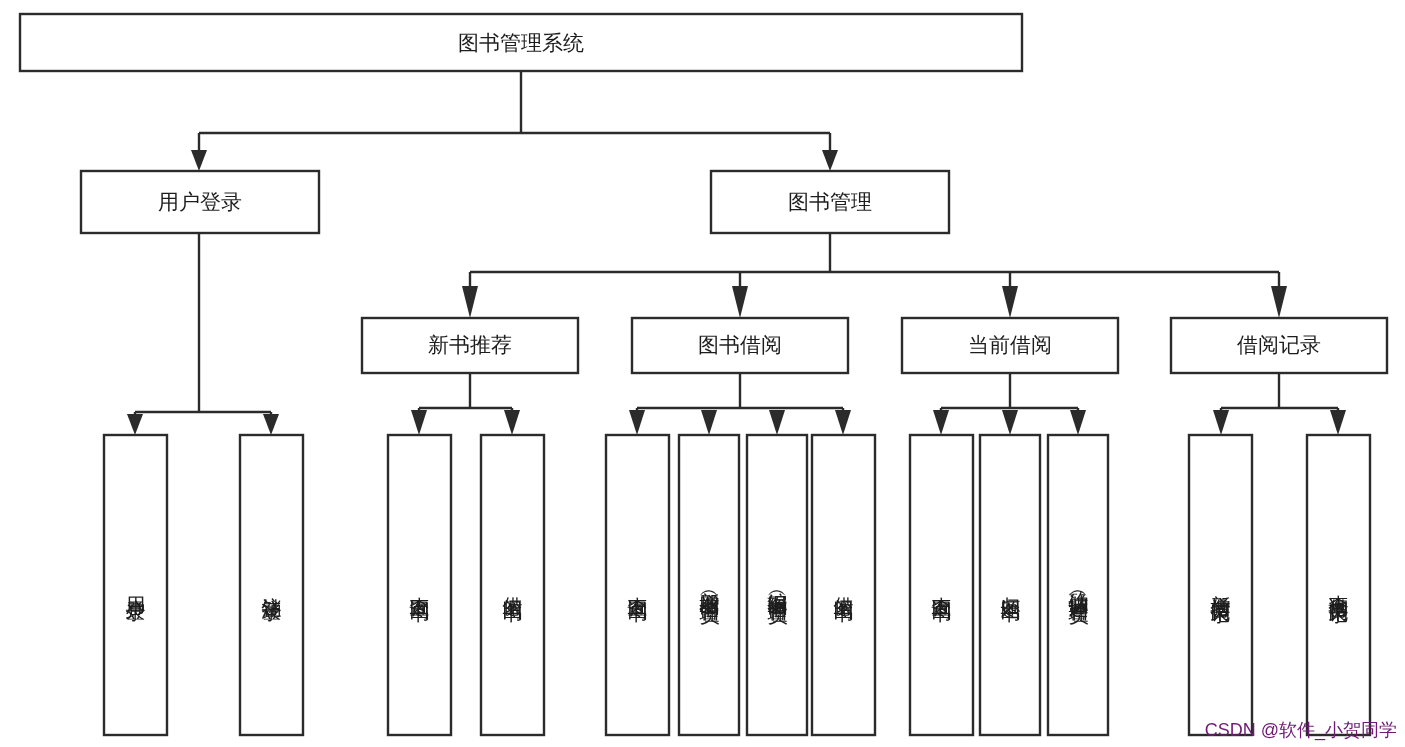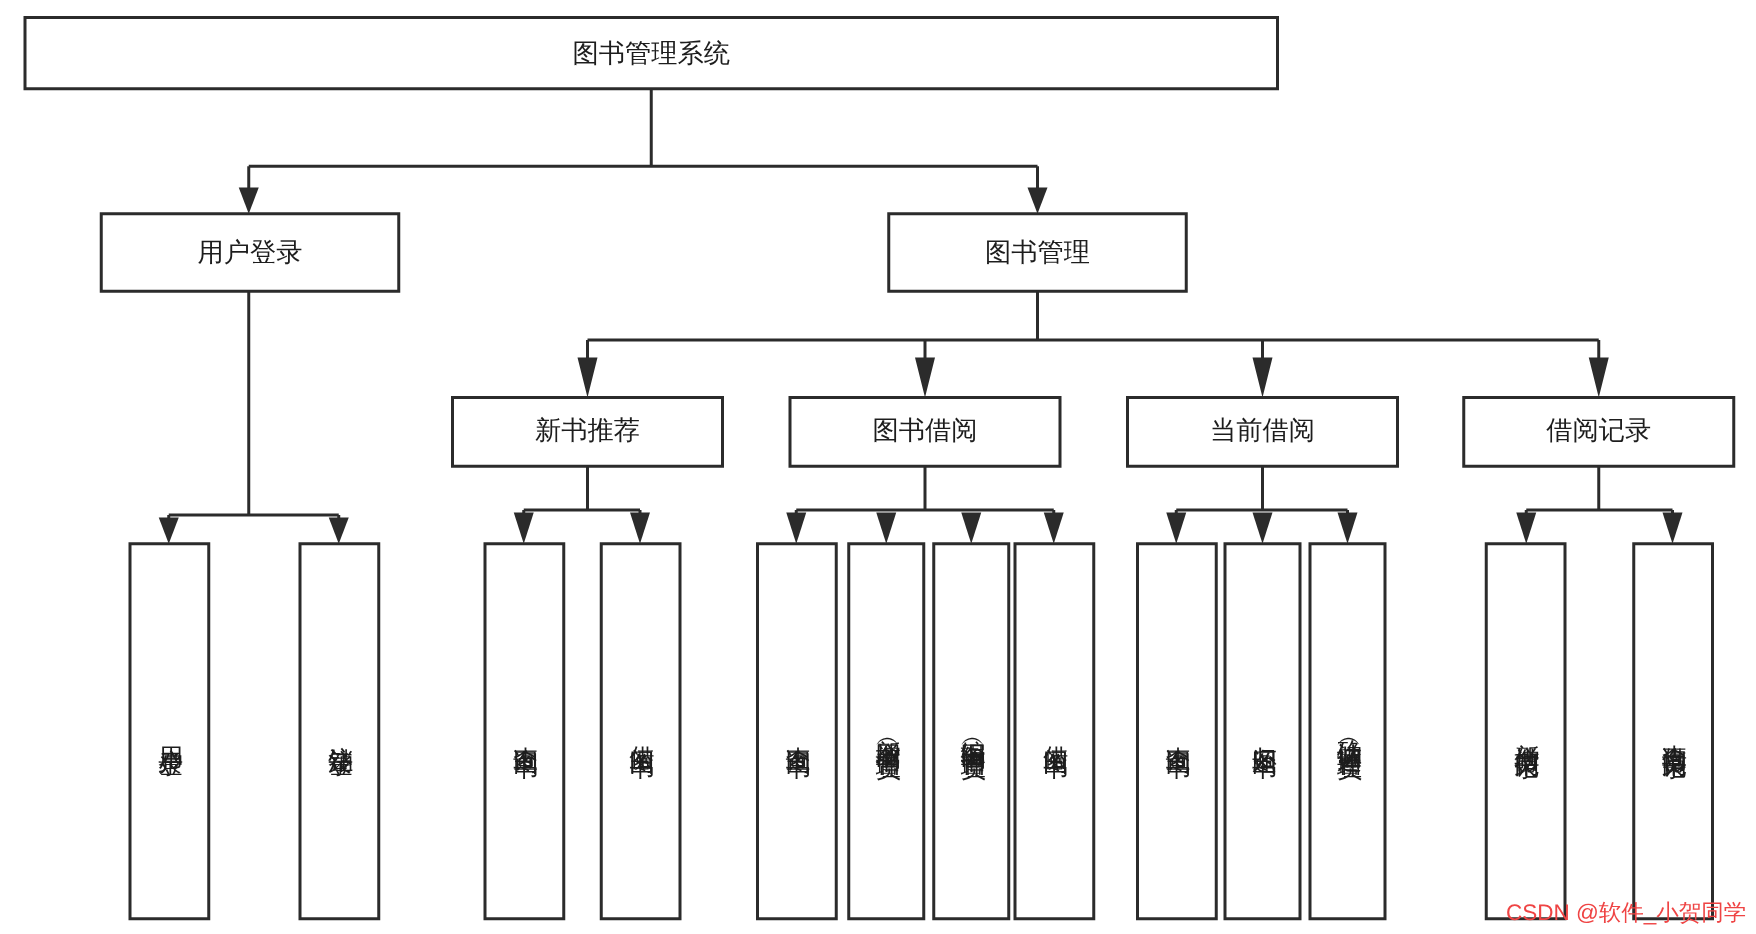--- a/index.html
+++ b/index.html
@@ -56,21 +56,21 @@
     text-orientation: upright;
     letter-spacing: 2px;
     dominant-baseline: central;
   }
   .watermark-text {
     position: absolute;
     right: 8px;
     bottom: 5px;
     font-family: "Liberation Sans", "DejaVu Sans", sans-serif;
     font-size: 18px;
-    color: #ef4444;
+    color: #701a75;
     white-space: nowrap;
     user-select: none;
   }
 </style>
 </head>
 <body>
 
 <div id="diagram-root">
 
   <svg class="diagram-canvas" viewBox="0 0 1405 747" xmlns="http://www.w3.org/2000/svg">

